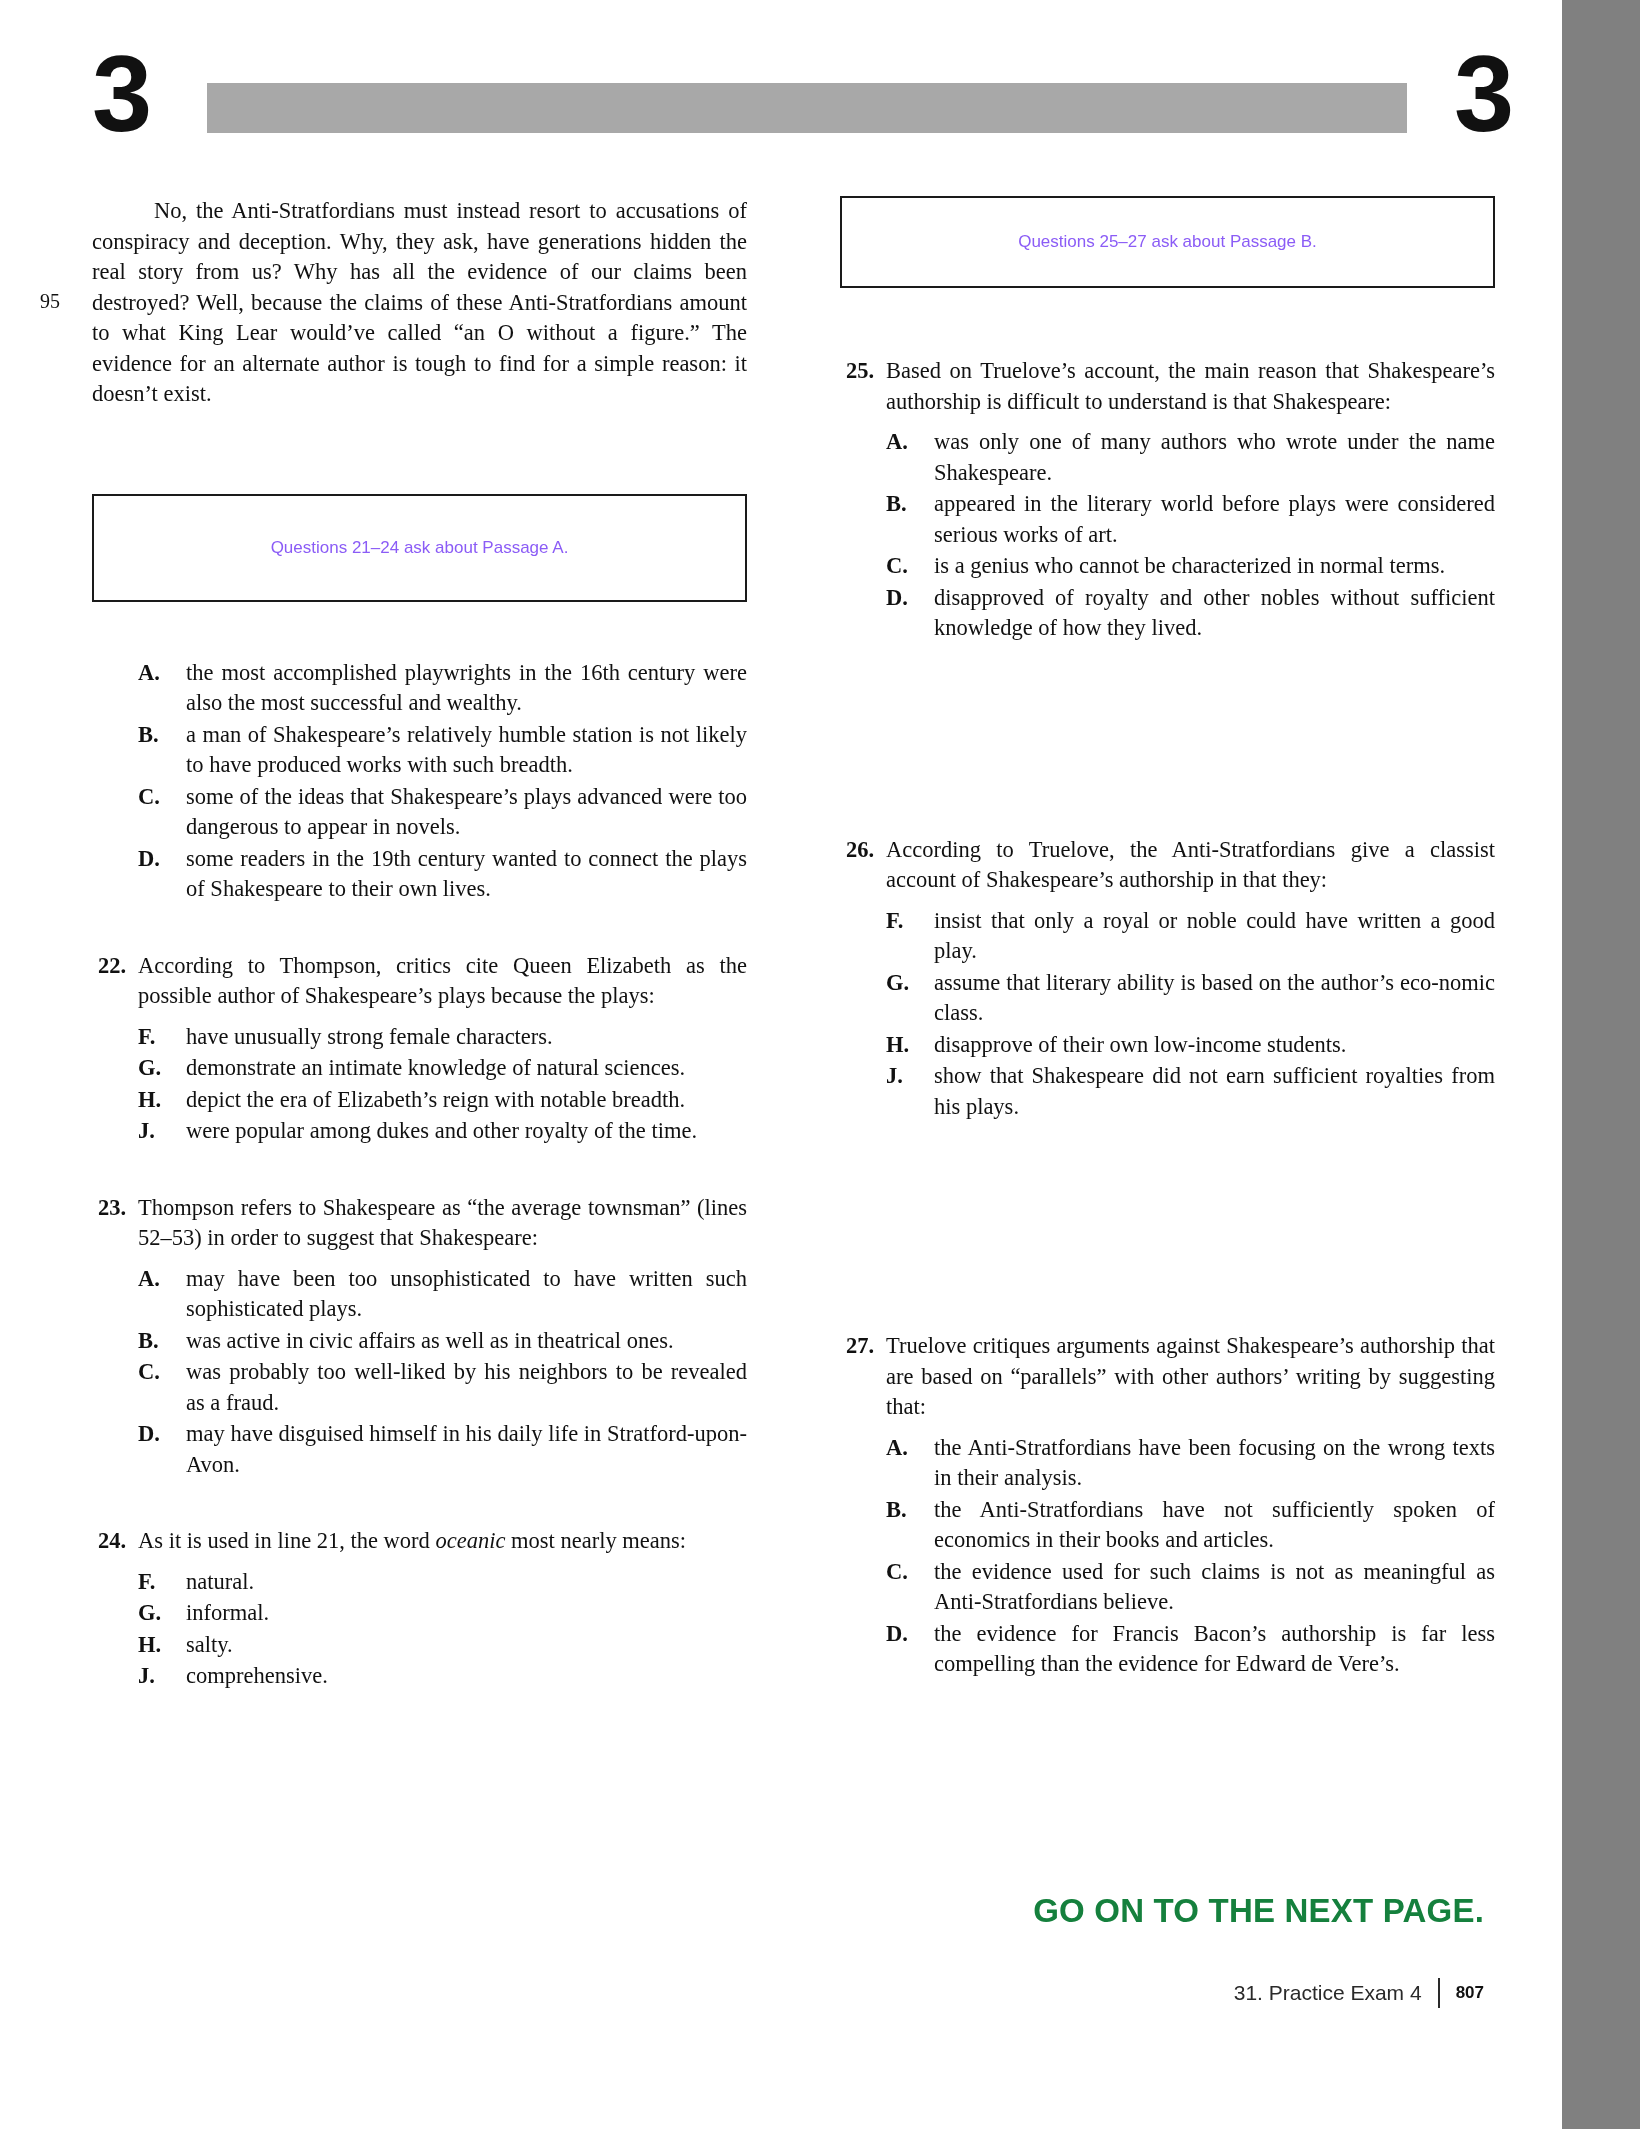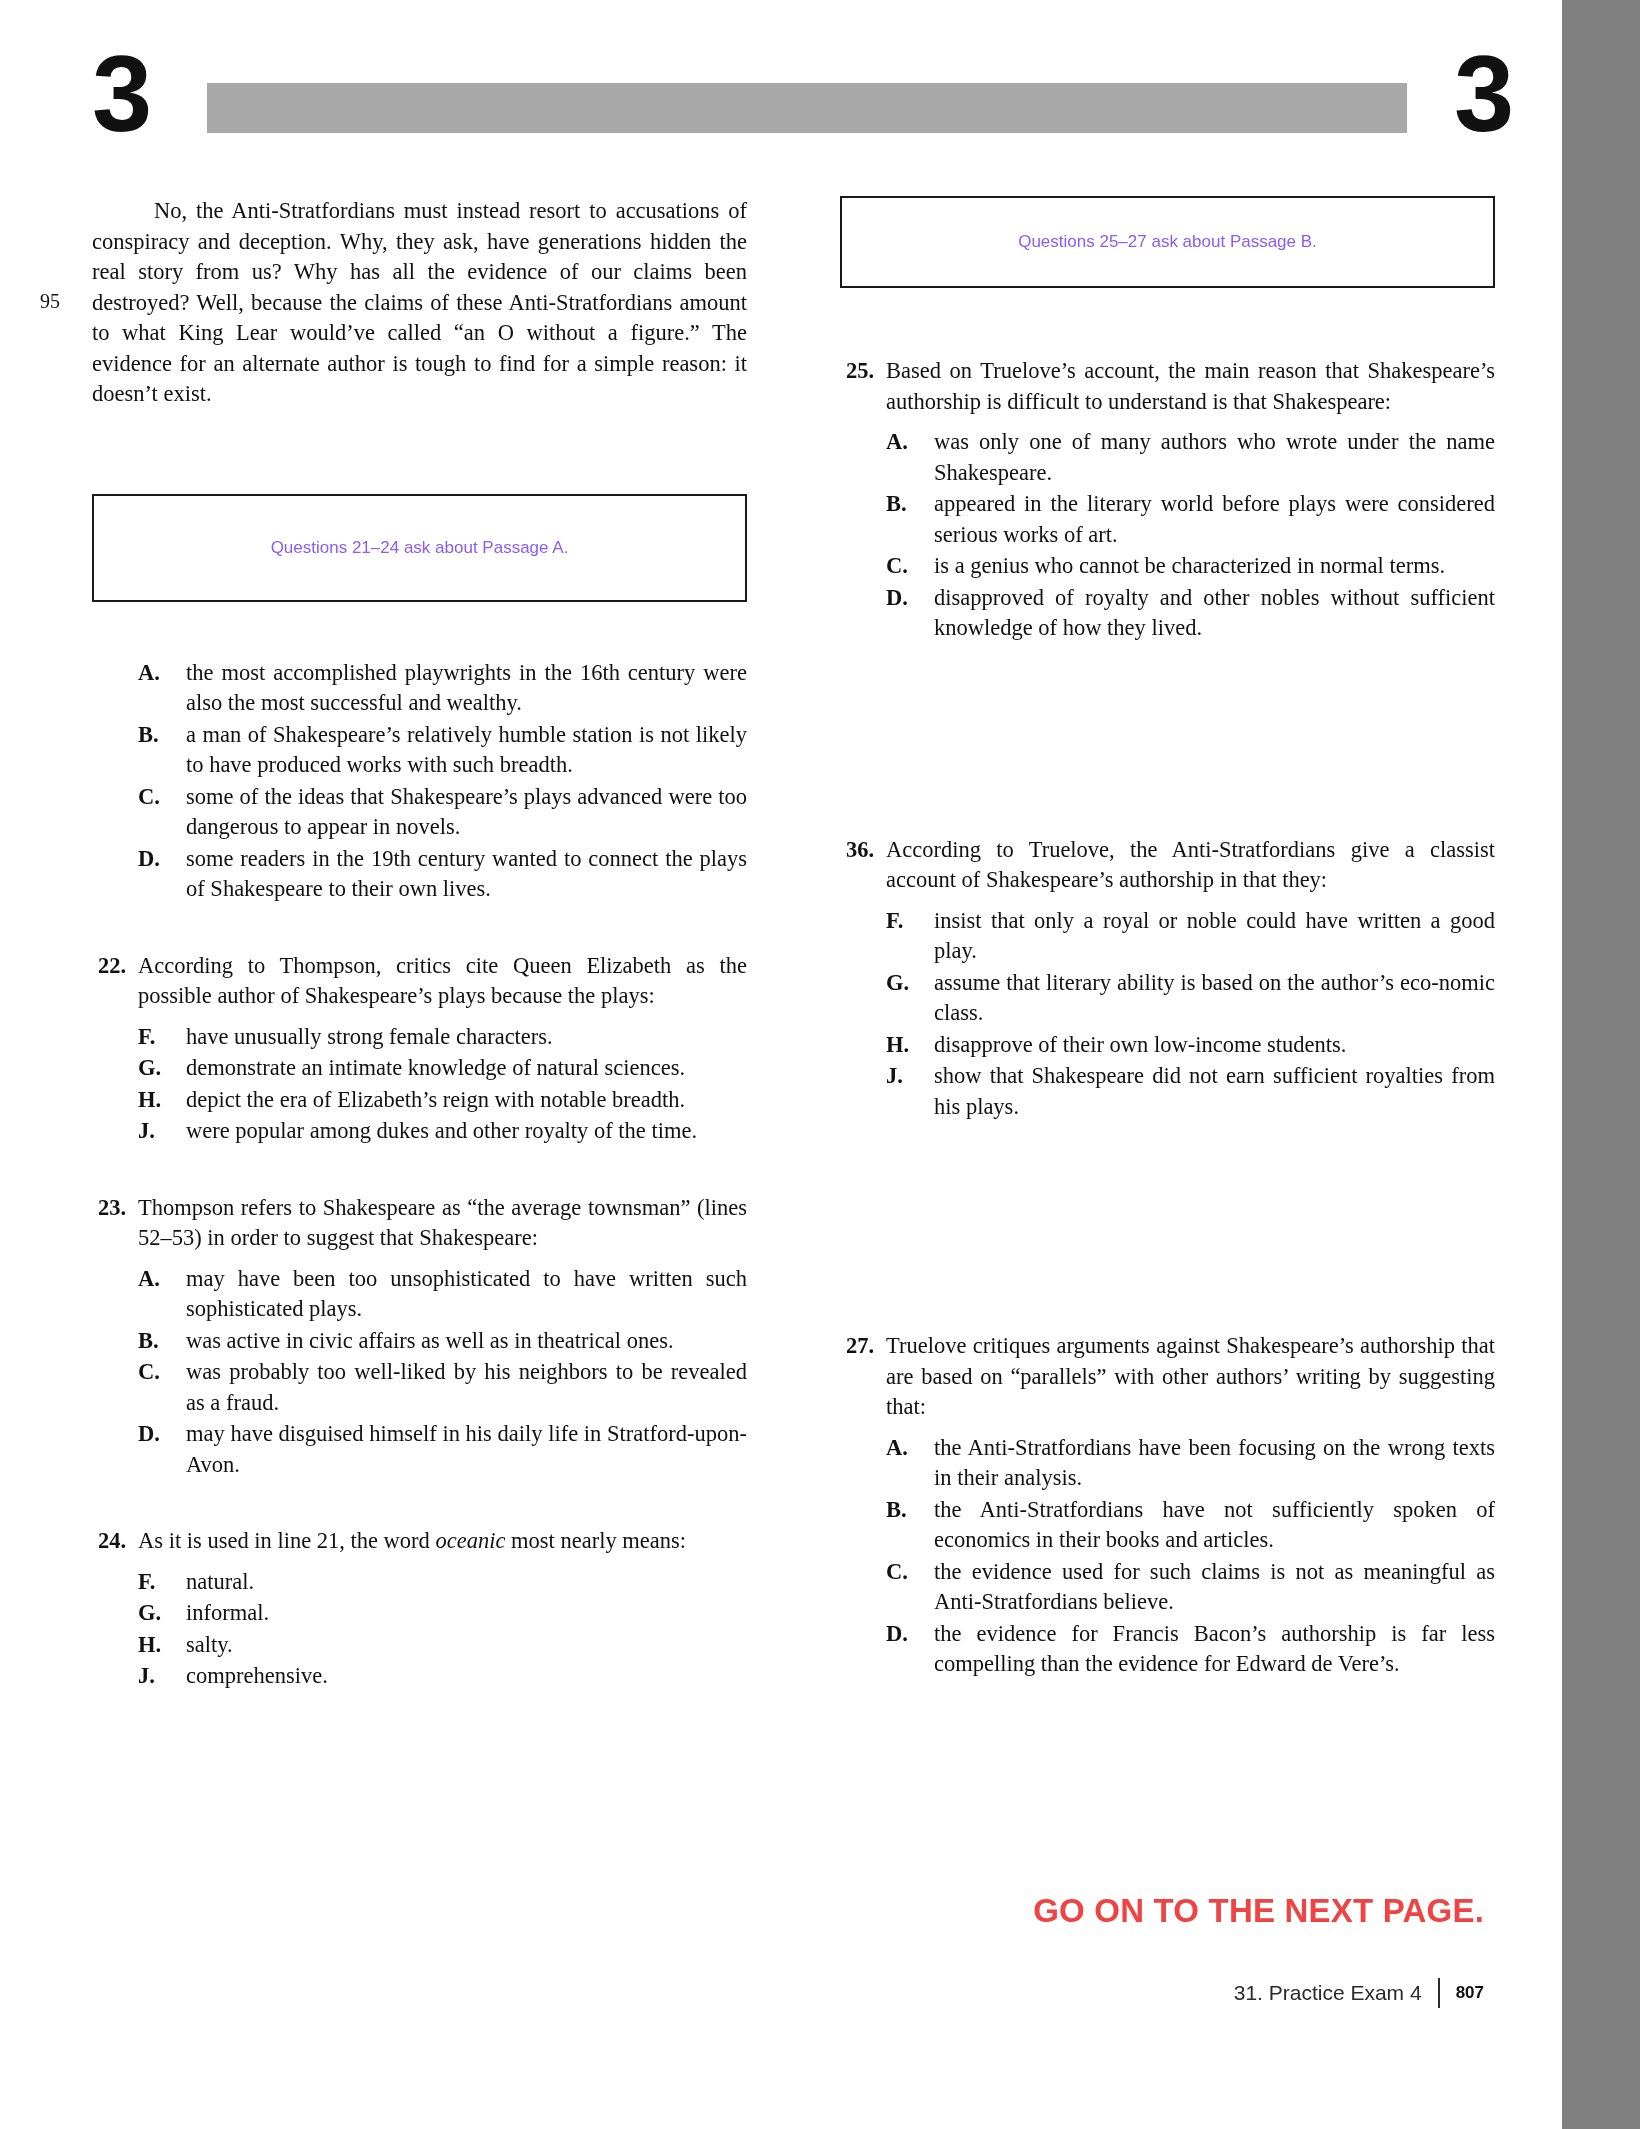--- a/index.html
+++ b/index.html
@@ -165,21 +165,21 @@
 
   
   .goon {
     position: absolute;
     right: 78px;
     top: 1892px;
     font-family: "Liberation Sans", "DejaVu Sans", sans-serif;
     font-weight: bold;
     font-size: 33px;
     letter-spacing: 0.2px;
-    color: #ef4444;
+    color: #15803d;
   }
   .footer {
     position: absolute;
     right: 78px;
     top: 1978px;
     display: flex;
     align-items: center;
     font-family: "Liberation Sans", "DejaVu Sans", sans-serif;
     color: #2a2a2a;
   }
@@ -350,21 +350,21 @@
           <div class="clabel">D.</div>
           <div class="ctext">disapproved of royalty and other nobles without sufficient knowledge of how they lived.</div>
         </div>
       </div>
     </div>
 
     <div class="gap-sm"></div>
 
     <div class="qblock tight">
       <div class="qrow">
-        <div class="qnum">36.</div>
+        <div class="qnum">26.</div>
         <div class="qtext">According to Truelove, the Anti-Stratfordians give a classist account of Shakespeare’s authorship in that they:</div>
       </div>
       <div class="choices">
         <div class="choice">
           <div class="clabel">F.</div>
           <div class="ctext">insist that only a royal or noble could have written a good play.</div>
         </div>
         <div class="choice">
           <div class="clabel">G.</div>
           <div class="ctext">assume that literary ability is based on the author’s eco-nomic class.</div>

